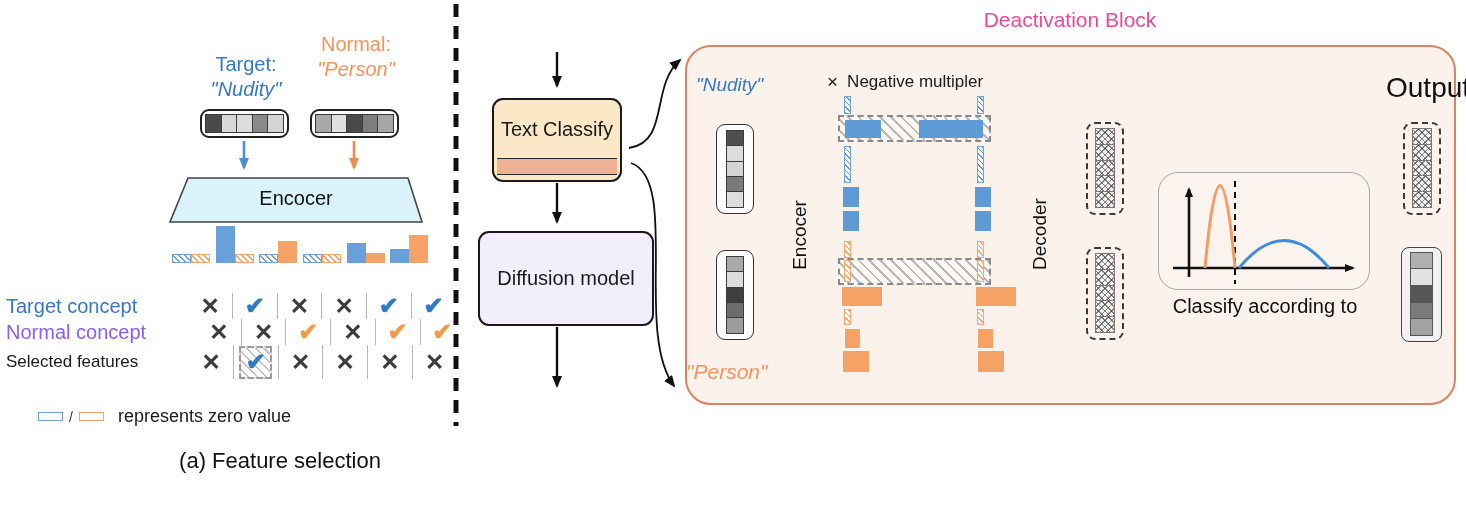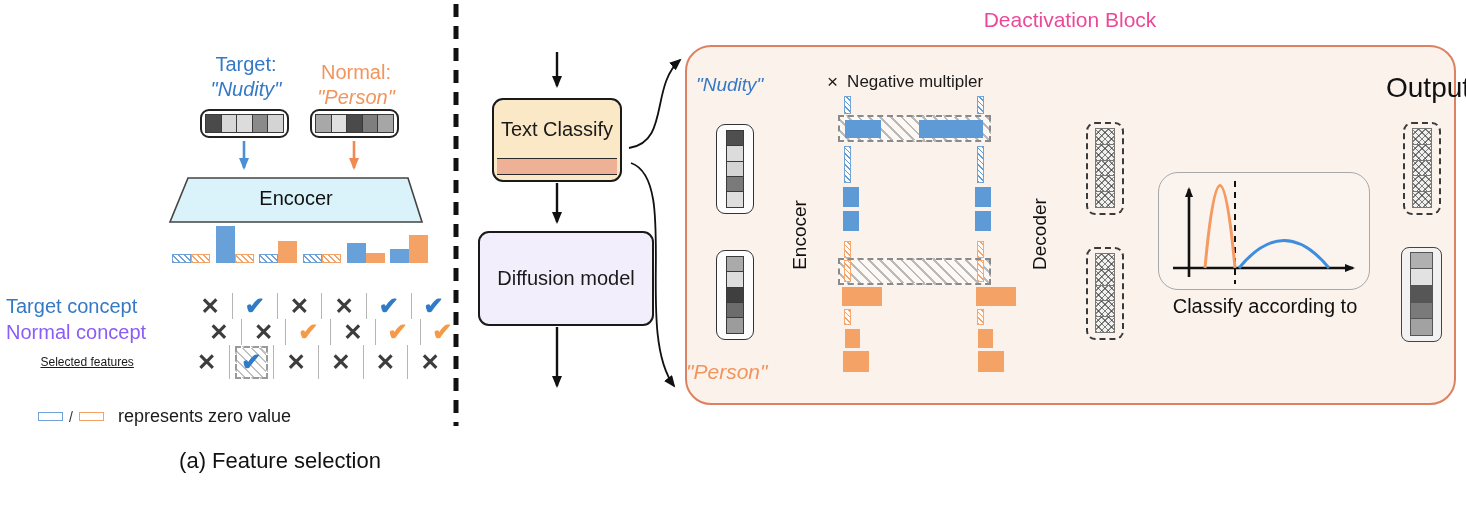--- a/index.html
+++ b/index.html
@@ -57,21 +57,21 @@
 
   .sq { position:absolute; }
   .sq-blue { background:#5E9BD6; }
   .sq-orange { background:#F5A266; }
 
   
   #feature-table { }
   .t-row { display:flex; align-items:center; height:26px;gap:39px; }
   .t-row-small { height:34px; }
   .t-label { width:196px; text-align:right; padding-right:12px; font-size:20px; white-space:nowrap; }
-  .t-row-small .t-label { font-size:12px; color:#1a1a1a;text-decoration:underline; }
+  .t-row-small .t-label { font-size:17px; color:#1a1a1a; }
   .t-cells { display:flex; }
   .t-cell { width:43.7px; height:26px; display:flex; justify-content:center; align-items:center; }
   .t-row-small .t-cell { height:34px; }
   .t-sep { border-left:1.6px solid #b5b5b5; }
   .mark-x { font-size:23px; font-weight:700; color:#3d3d3d; line-height:1; }
   .mark-check { font-size:24px; font-weight:700; line-height:1; }
   .sel-box { width:33px; height:33px; display:flex; align-items:center; justify-content:center;
     border:2px dashed #9a9a9a; box-sizing:border-box; background-color:#fff;
     background-image:repeating-linear-gradient(45deg, transparent 0 4.5px, #c0c0c0 4.5px 6.3px); }
 
@@ -167,21 +167,21 @@
     <g>
       <rect x="897" y="300" width="28" height="11" fill="url(#hatch-orange)" stroke="#F08A4E" stroke-width="2.4"></rect>
       <polygon points="925,295 925,316 944,305.5" fill="#FBF2EC" stroke="#F08A4E" stroke-width="2.4"></polygon>
     </g>
   </svg>
 
   <div class="abs" style="left:198px; top:52px; width:96px; text-align:center; line-height:1.25;">
     <div class="blue-text" style="font-size:20px;">Target:</div>
     <div class="blue-text" style="font-size:20px; font-style:italic;">"Nudity"</div>
   </div>
-  <div class="abs" style="left:306px; top:60px; width:100px; text-align:center; line-height:1.25;">
+  <div class="abs" style="left:306px; top:32px; width:100px; text-align:center; line-height:1.25;">
     <div class="orange-text" style="font-size:20px;">Normal:</div>
     <div class="orange-text" style="font-size:20px; font-style:italic;">"Person"</div>
   </div>
 
   <div class="abs vec-h" style="left:200px; top:109px; width:89px; height:29px;">
       <div class="vcell" style="background: rgb(74, 74, 74);"></div>
       <div class="vcell" style="background: rgb(216, 216, 216);"></div>
       <div class="vcell" style="background: rgb(220, 220, 220);"></div>
       <div class="vcell" style="background: rgb(138, 138, 138);"></div>
       <div class="vcell" style="background: rgb(212, 212, 212);"></div>

